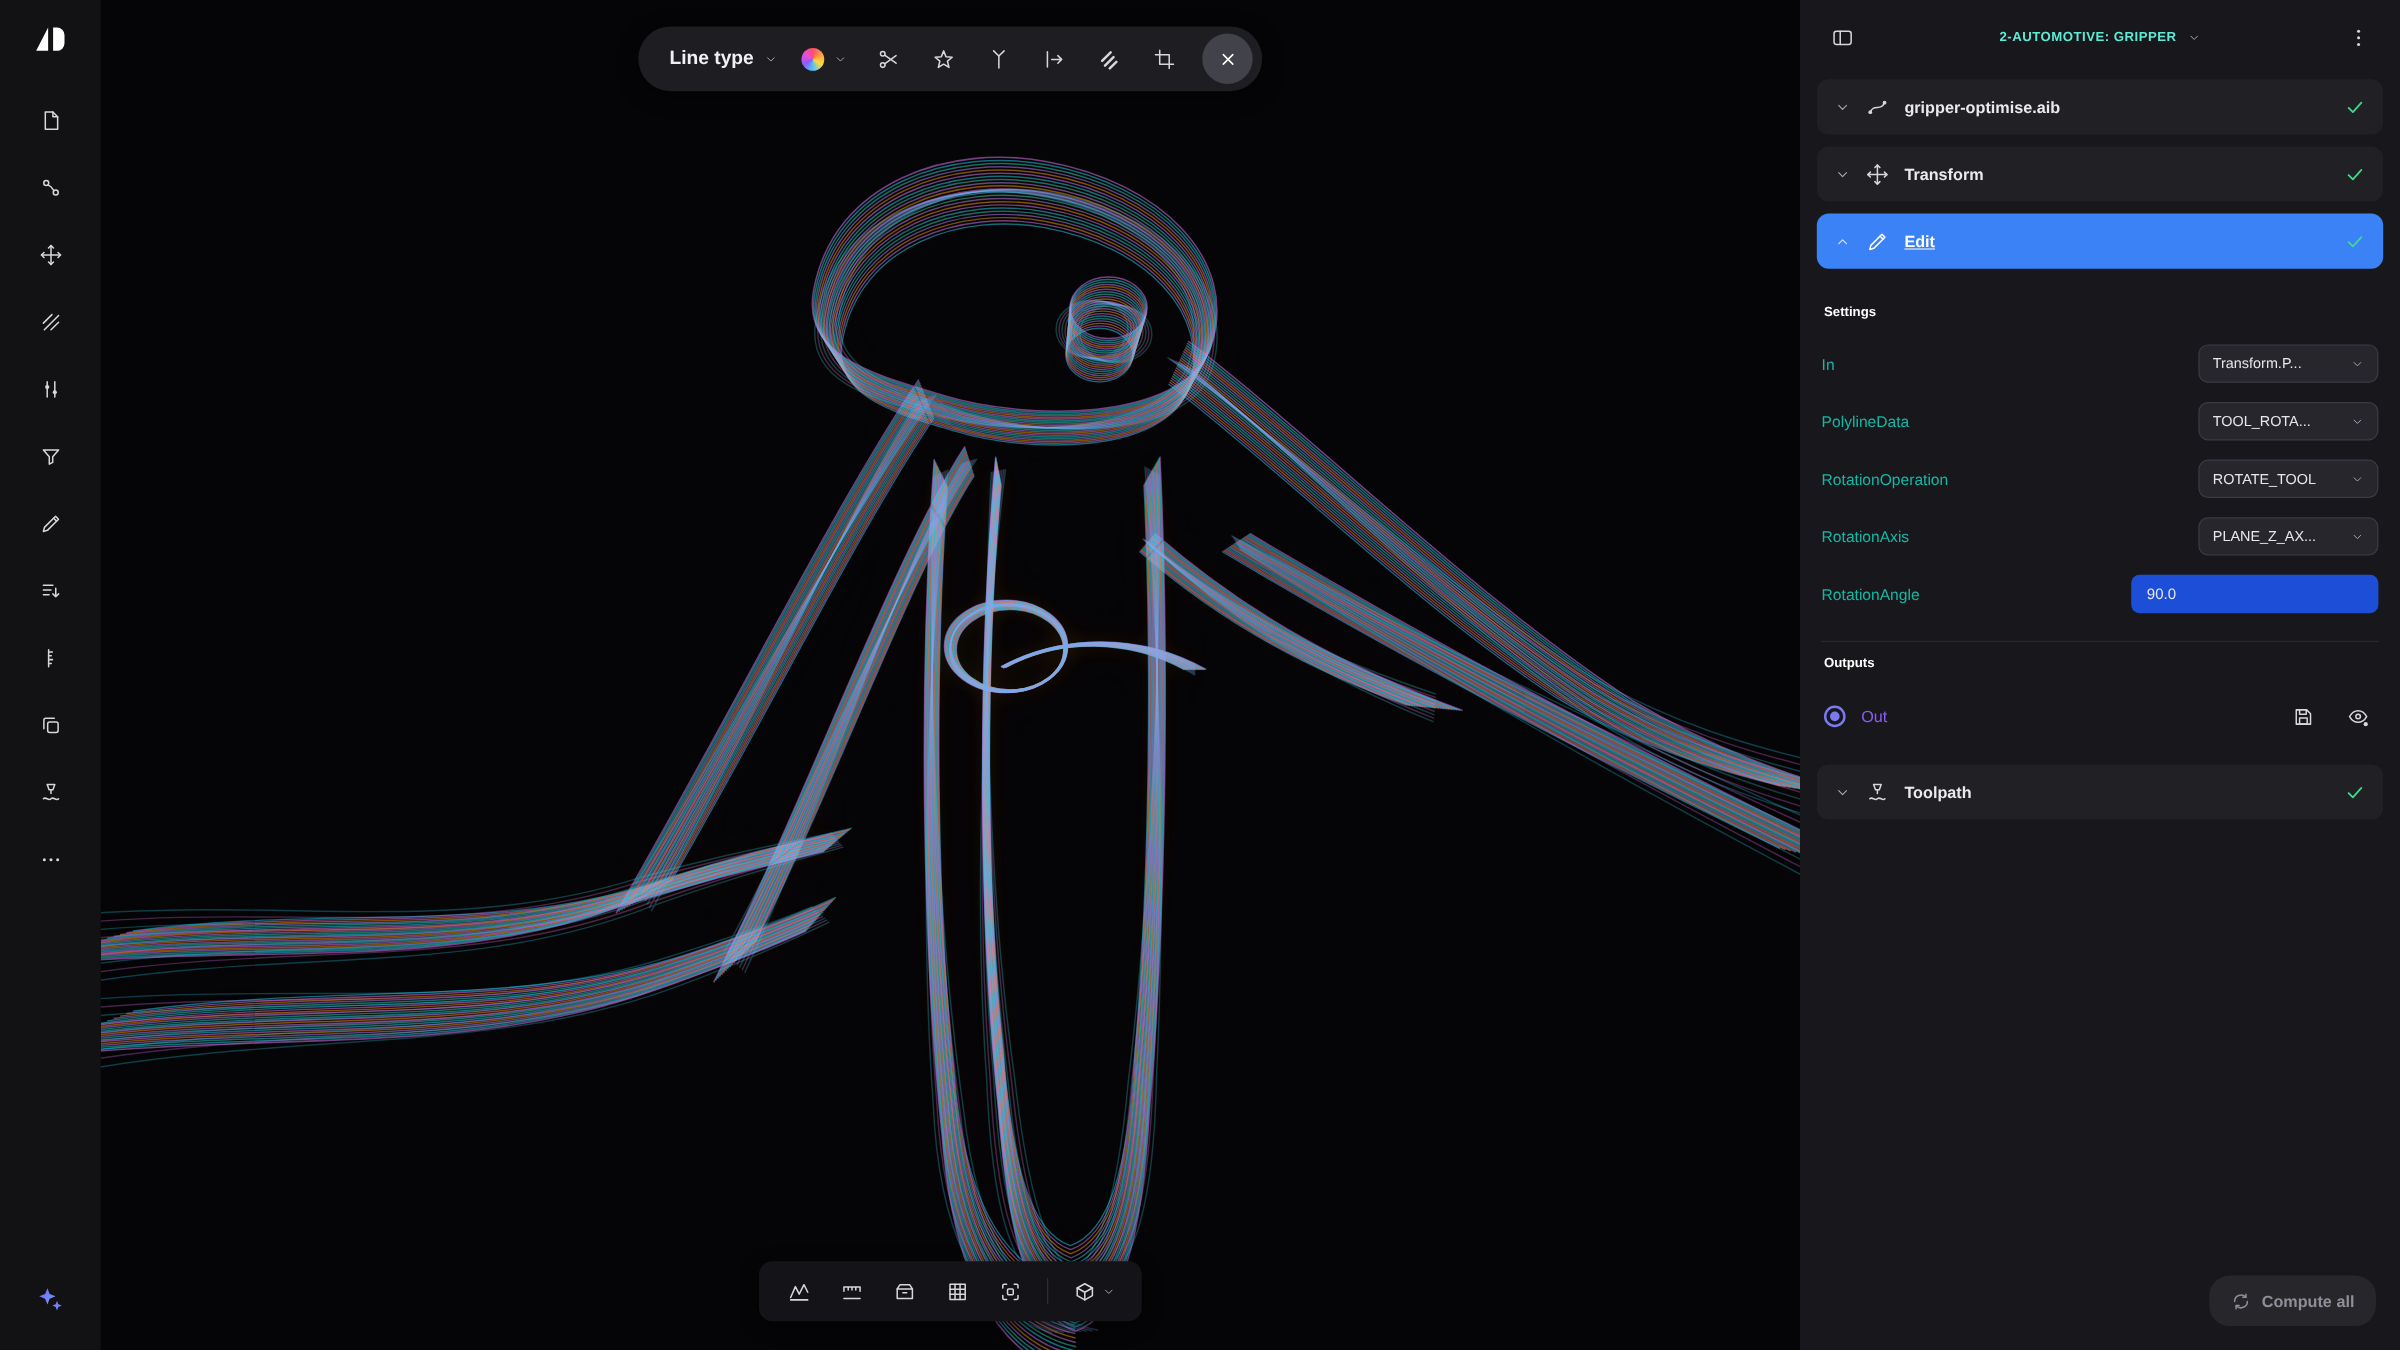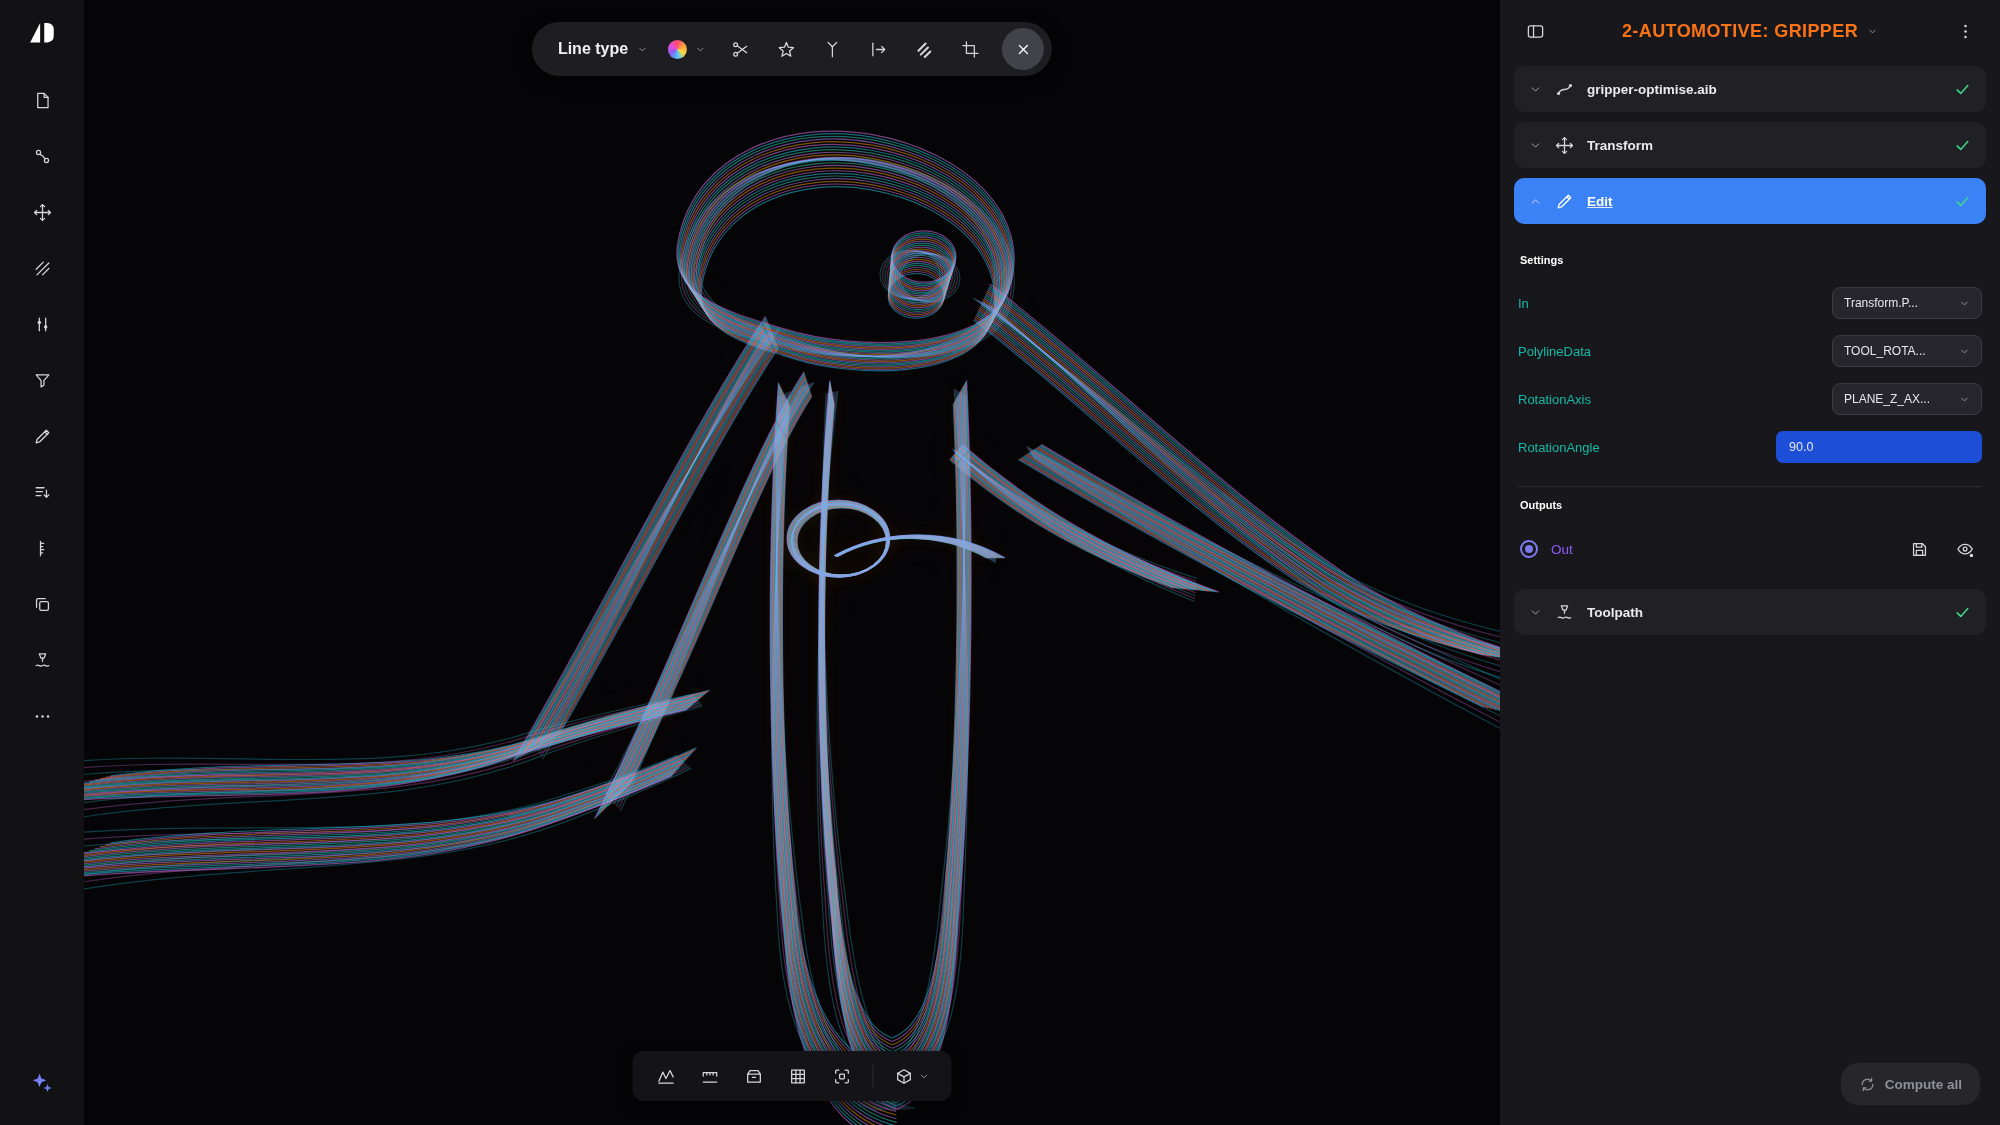--- a/index.html
+++ b/index.html
@@ -54,21 +54,21 @@
     box-shadow:0 4px 14px rgba(0,0,0,.5);
   }
   .bt-btn { width:34px; height:32px; border-radius:7px; }
   .bt-div { width:1px; height:22px; background:#2d2d34; margin:0 4px; }
 
   
   .panel { width:500px; flex:0 0 500px; background:#18181c; display:flex; flex-direction:column; z-index:6; }
   .panel-header { height:62px; display:flex; align-items:center; padding:0 16px; gap:8px; }
   .ph-btn { width:38px; height:38px; border-radius:8px; }
   .panel-title-wrap { flex:1; display:flex; justify-content:center; }
-  .panel-title { gap:9px; font-size:18px; font-weight:700; letter-spacing:.4px; color:#f97316; }
+  .panel-title { gap:9px; font-size:11px; font-weight:700; letter-spacing:.4px; color:#5eead4; }
 
   .sections { padding:4px 14px 0; }
   .section-row {
     height:46px; background:#202025; border-radius:10px; margin-bottom:10px;
     display:flex; align-items:center; gap:13px; padding:0 15px; cursor:pointer;
   }
   .section-row .label { flex:1; font-size:13.5px; font-weight:600; color:#eaeaee; }
   .section-row.selected { background:#3b82f6;text-decoration:underline; }
   .section-row.selected .label { color:#ffffff; }
   .section-row.selected svg.chev { stroke:#d9d8f5; }
@@ -458,20 +458,29 @@
       <div class="field-row">
         <span class="field-label">PolylineData</span>
         <button class="dropdown">
           <span class="dd-value">TOOL_ROTA...</span>
           <svg class="chev sm" viewBox="0 0 24 24">
               <path d="M6 9l6 6 6-6"></path>
             </svg>
         </button>
       </div>
 
+      <div class="field-row">
+        <span class="field-label">RotationOperation</span>
+        <button class="dropdown">
+          <span class="dd-value">ROTATE_TOOL</span>
+          <svg class="chev sm" viewBox="0 0 24 24">
+              <path d="M6 9l6 6 6-6"></path>
+            </svg>
+        </button>
+      </div>
 
       <div class="field-row">
         <span class="field-label">RotationAxis</span>
         <button class="dropdown">
           <span class="dd-value">PLANE_Z_AX...</span>
           <svg class="chev sm" viewBox="0 0 24 24">
               <path d="M6 9l6 6 6-6"></path>
             </svg>
         </button>
       </div>

